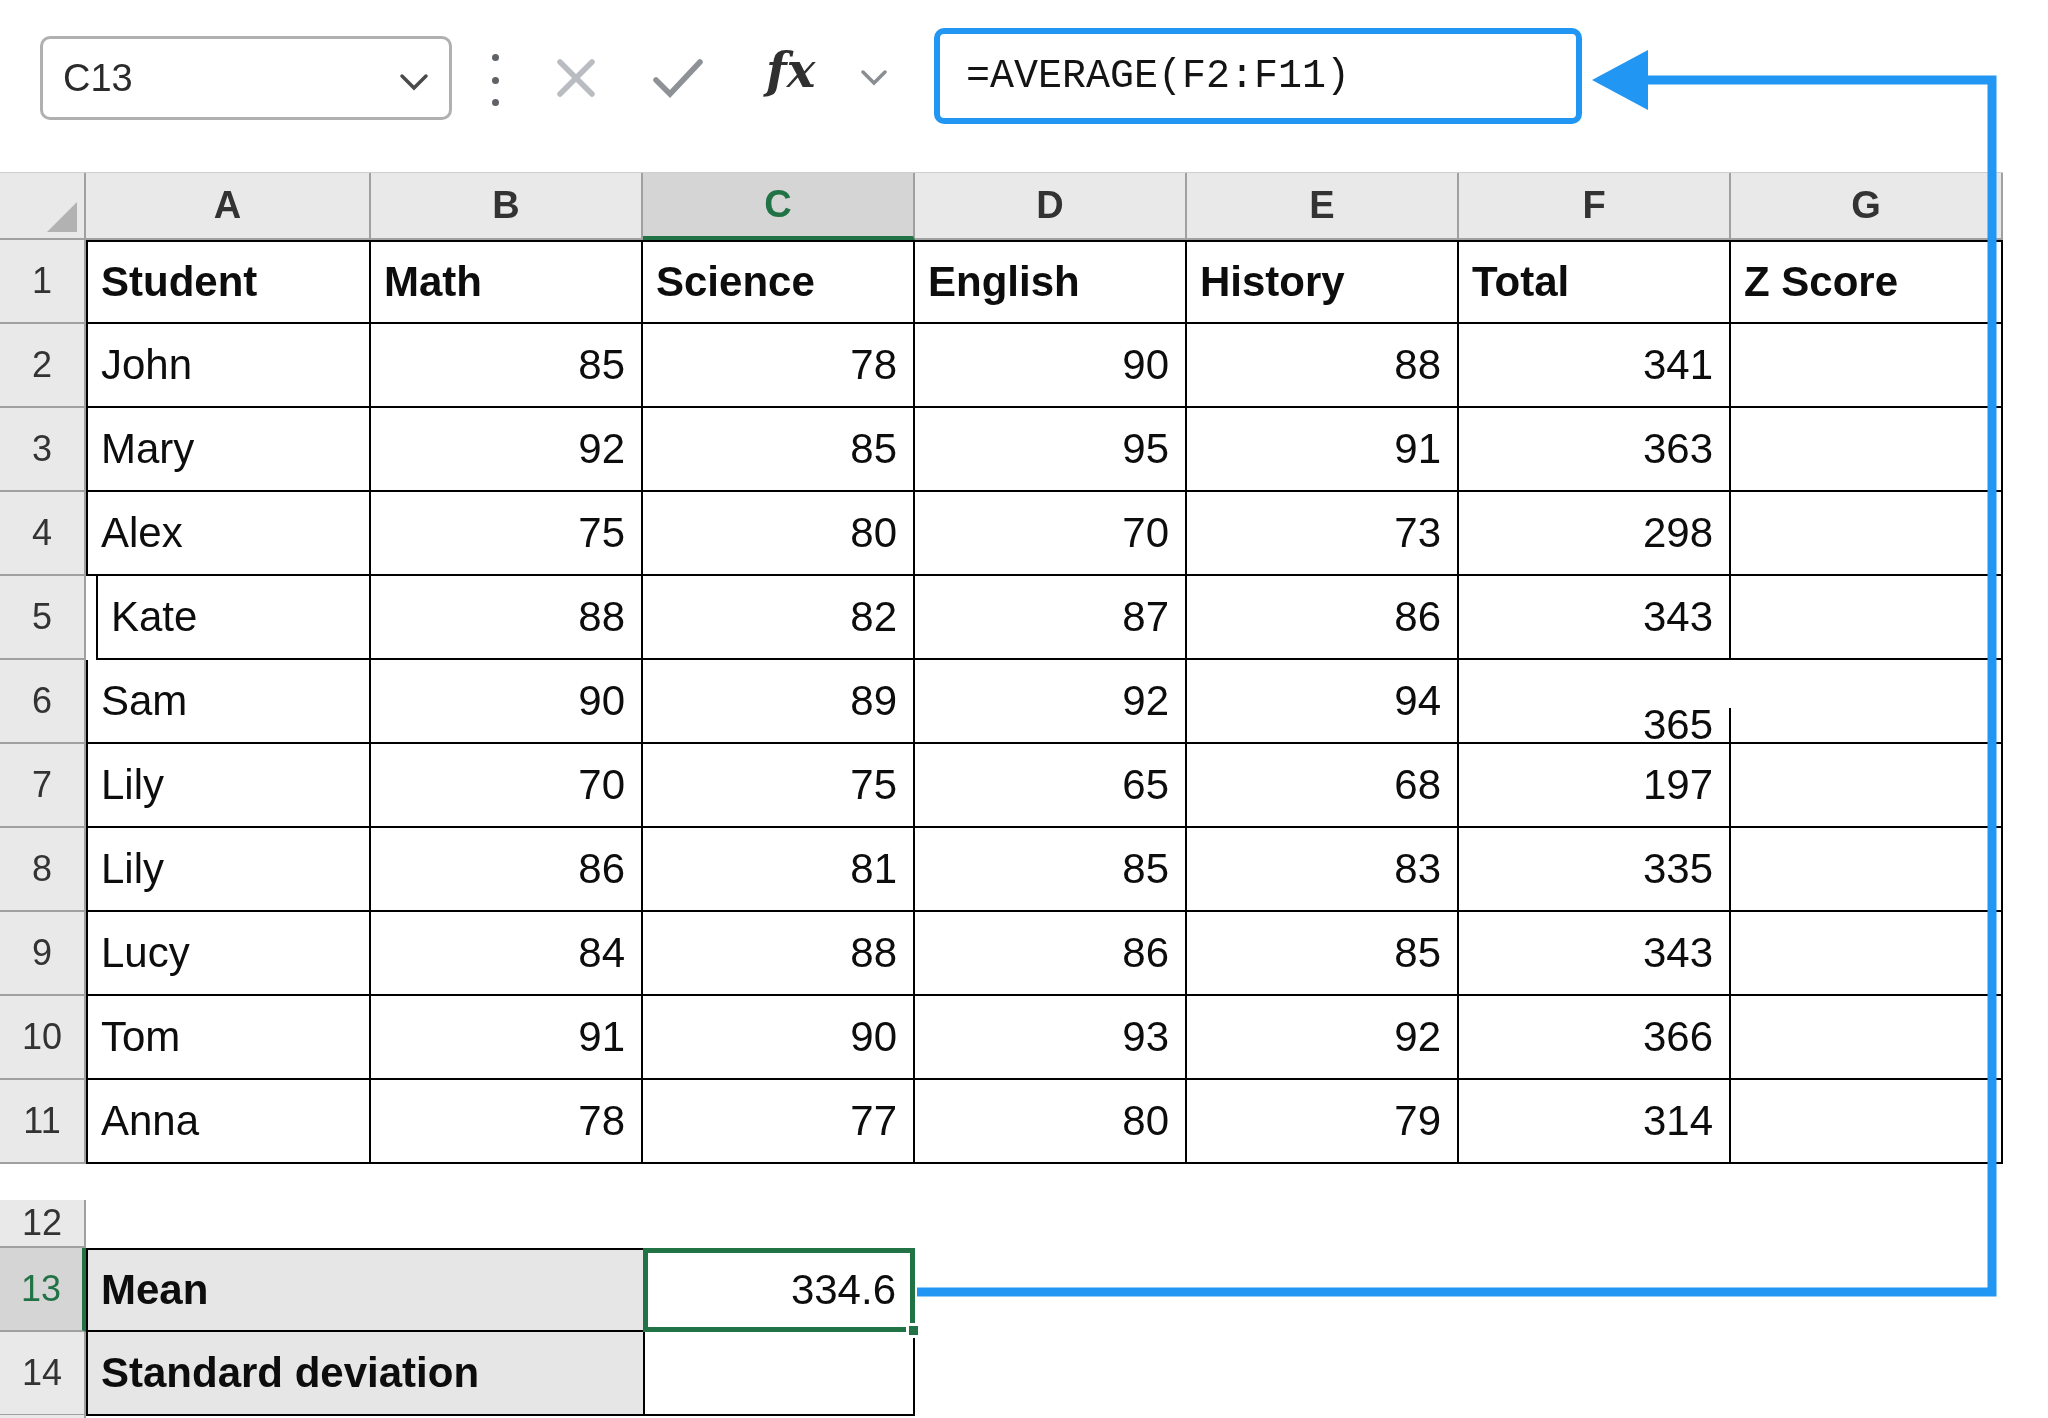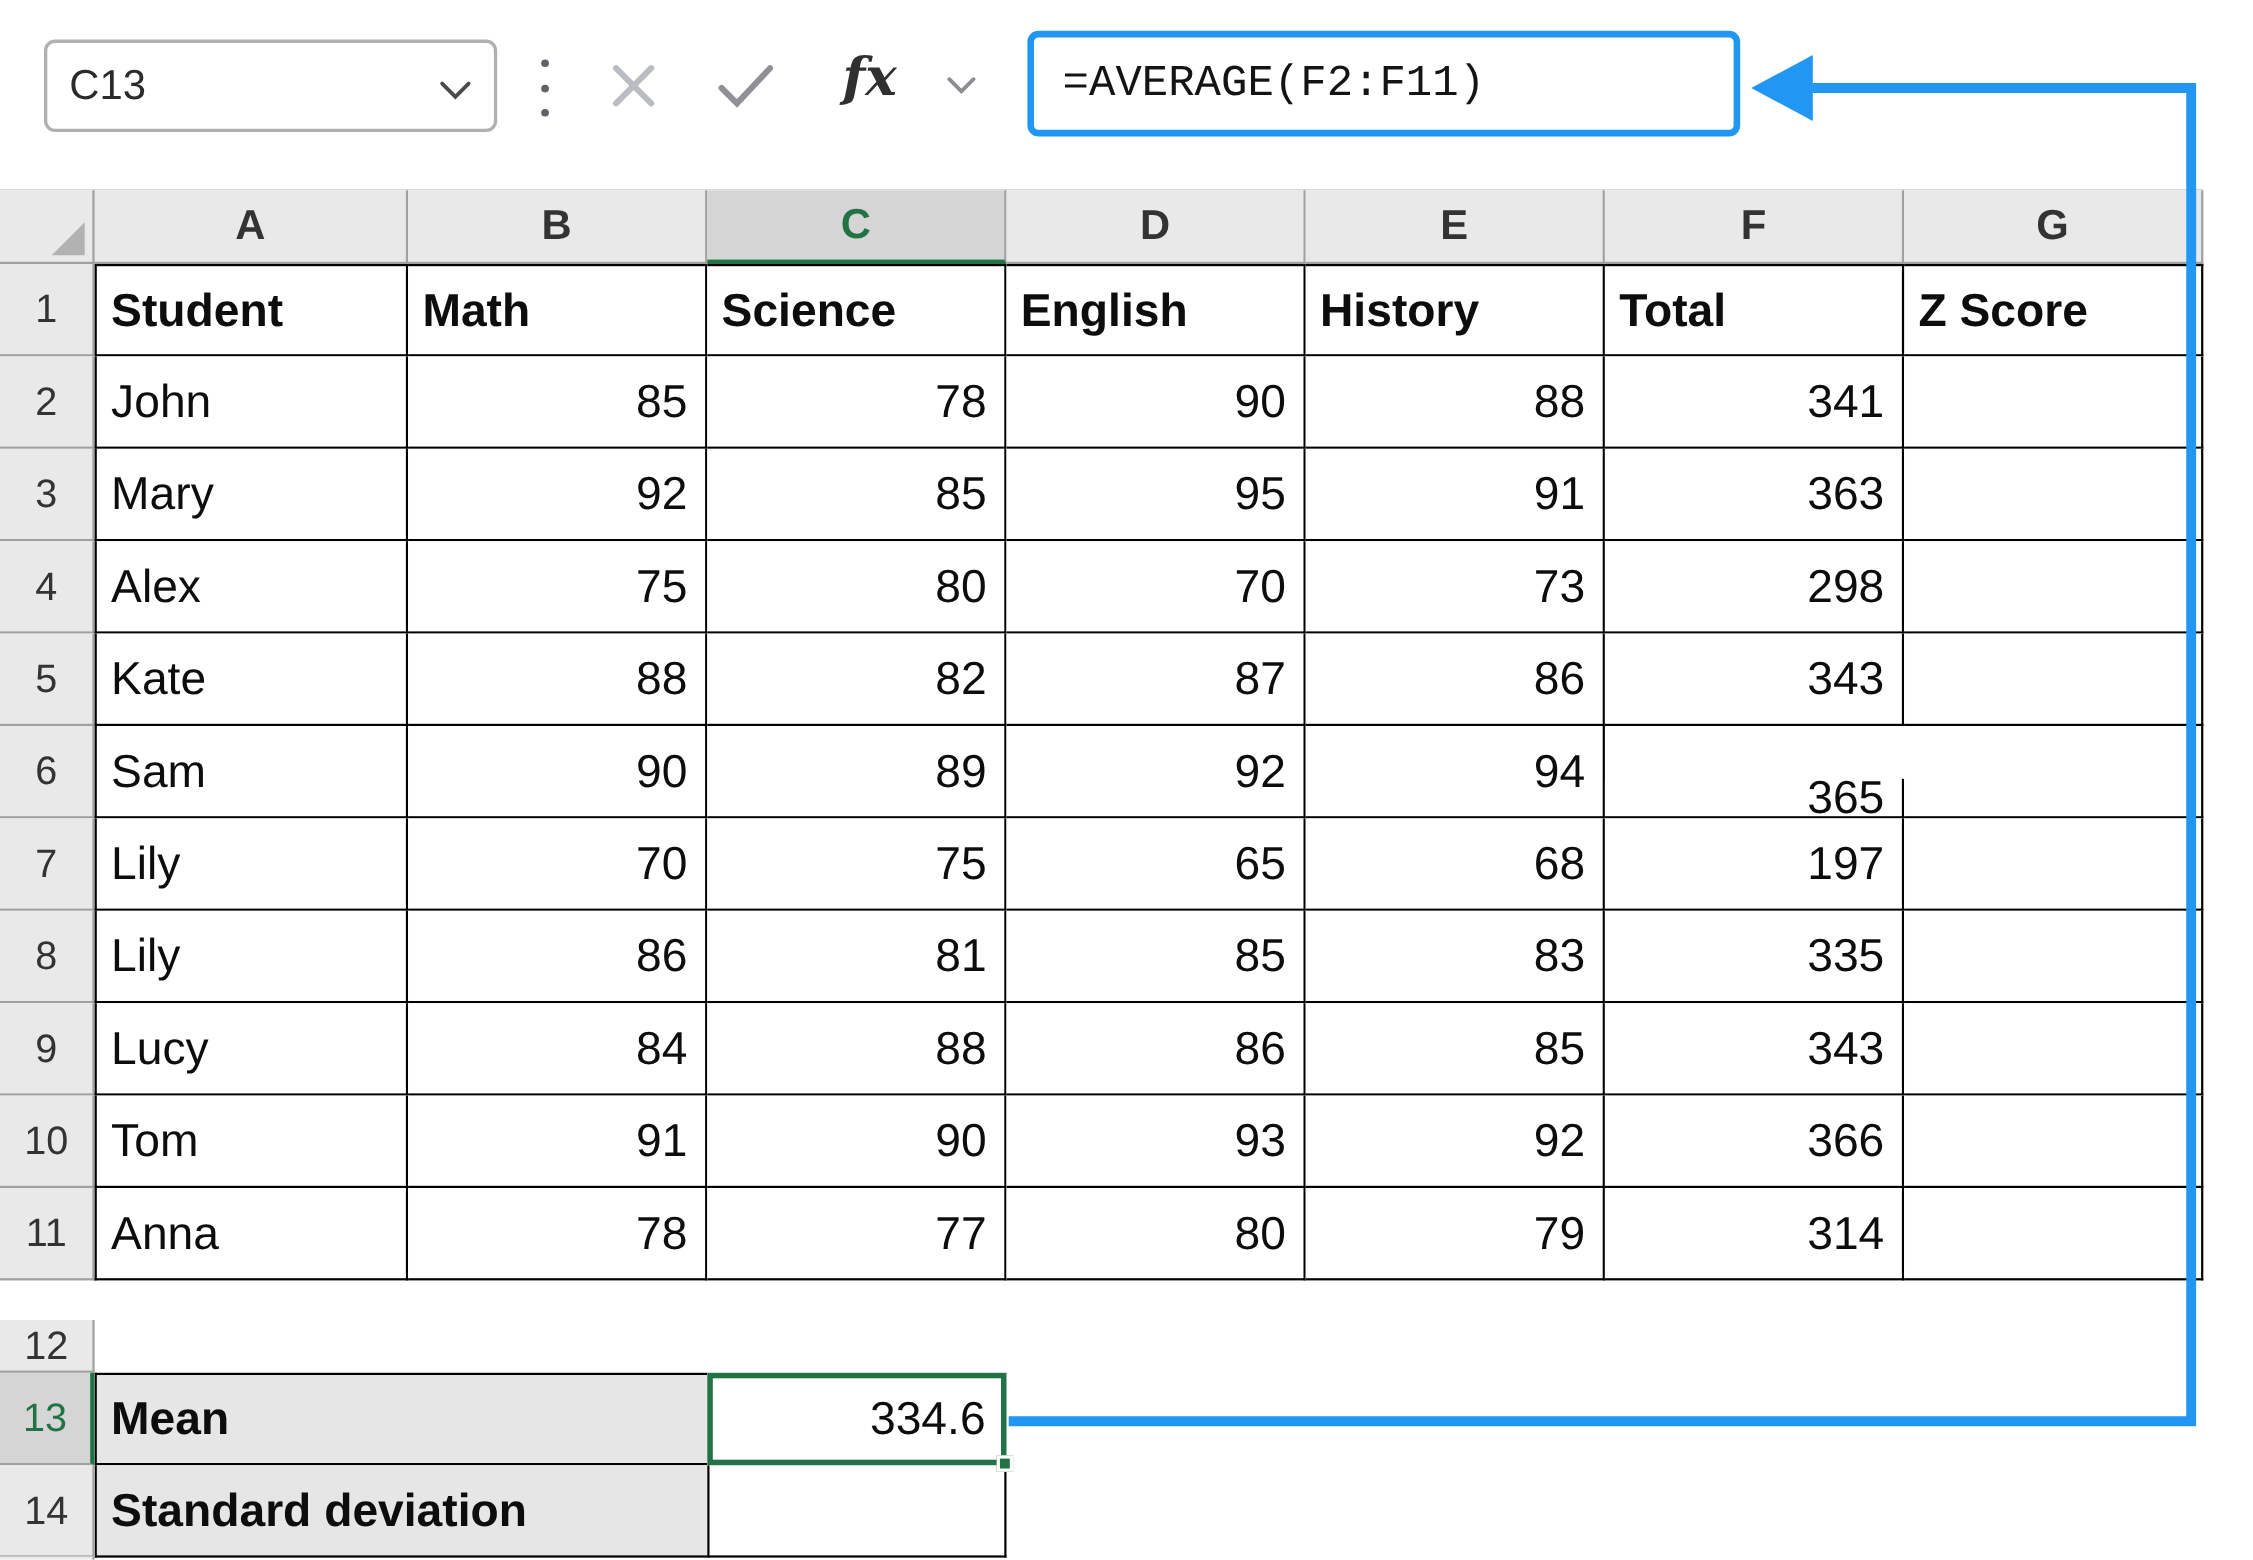--- a/index.html
+++ b/index.html
@@ -166,21 +166,21 @@
     <div class="cell tbl num" style="grid-area: 4 / 6;">91</div>
     <div class="cell tbl num" style="grid-area: 4 / 7;">363</div>
     <div class="cell tbl num" style="grid-area: 4 / 8;"></div>
     <div class="cell tbl name-cell fc" style="grid-area: 5 / 2;">Alex</div>
     <div class="cell tbl num" style="grid-area: 5 / 3;">75</div>
     <div class="cell tbl num" style="grid-area: 5 / 4;">80</div>
     <div class="cell tbl num" style="grid-area: 5 / 5;">70</div>
     <div class="cell tbl num" style="grid-area: 5 / 6;">73</div>
     <div class="cell tbl num" style="grid-area: 5 / 7; padding-left: 20px;">298</div>
     <div class="cell tbl num" style="grid-area: 5 / 8;"></div>
-    <div class="cell tbl name-cell fc" style="grid-area: 6 / 2;">Kate</div>
+    <div class="cell tbl name-cell fc" style="grid-area: 6 / 2; margin-left: 10px;">Kate</div>
     <div class="cell tbl num" style="grid-area: 6 / 3;">88</div>
     <div class="cell tbl num" style="grid-area: 6 / 4;">82</div>
     <div class="cell tbl num" style="grid-area: 6 / 5;">87</div>
     <div class="cell tbl num" style="grid-area: 6 / 6;">86</div>
     <div class="cell tbl num" style="grid-area: 6 / 7;">343</div>
     <div class="cell tbl num" style="grid-area: 6 / 8;"></div>
     <div class="cell tbl name-cell fc" style="grid-area: 7 / 2;">Sam</div>
     <div class="cell tbl num" style="grid-area: 7 / 3;">90</div>
     <div class="cell tbl num" style="grid-area: 7 / 4;">89</div>
     <div class="cell tbl num" style="grid-area: 7 / 5;">92</div>

